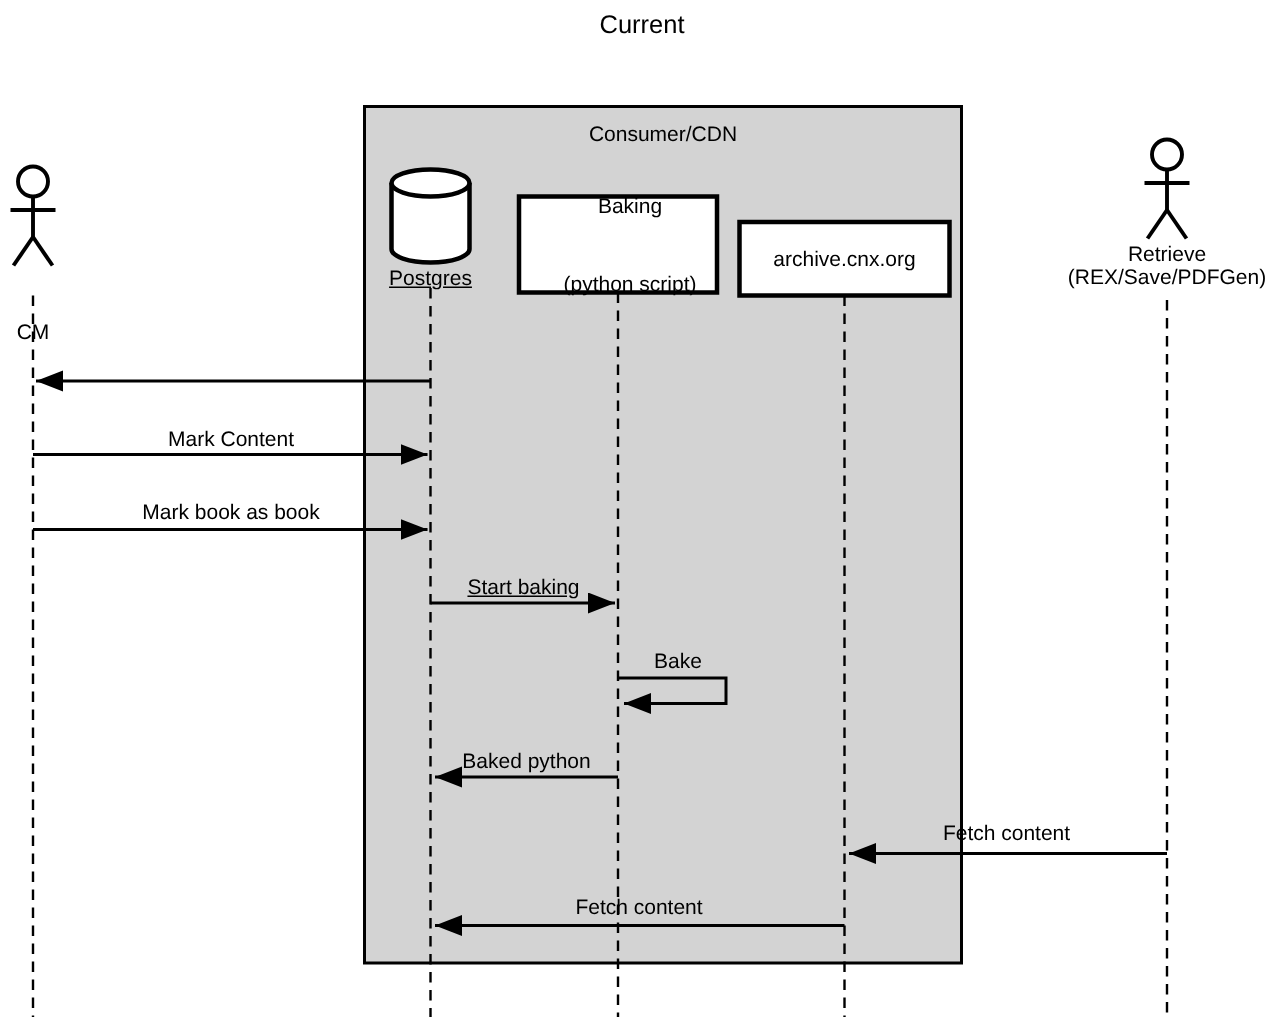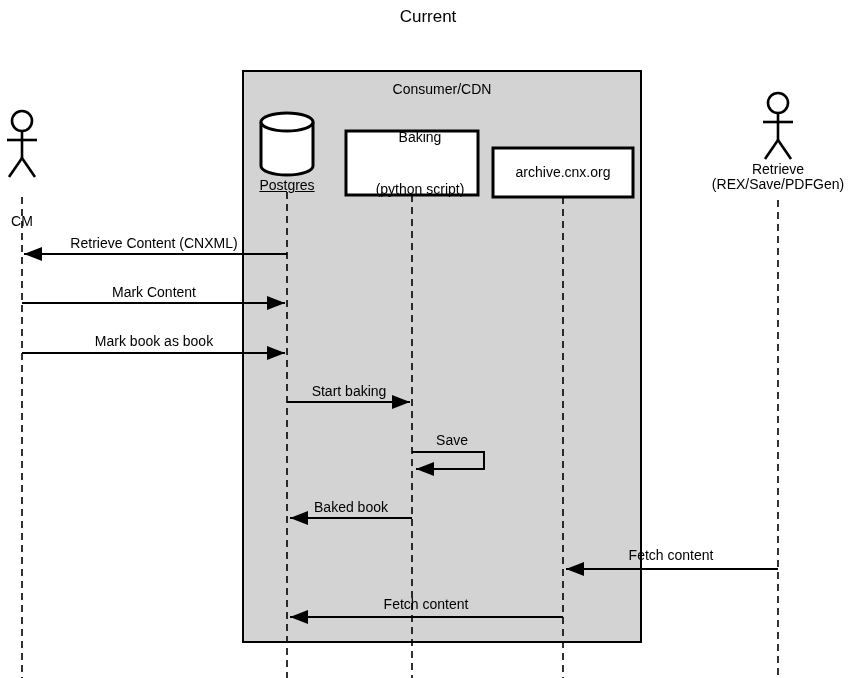--- a/index.html
+++ b/index.html
@@ -105,22 +105,21 @@
 
   <div class="boxlbl" style="left:493px; top:148px; width:140px; height:49px;">
     <div>archive.cnx.org</div>
   </div>
 
   <div class="lbl two-line" style="left:778px; top:162px;">
     <div>Retrieve</div>
     <div>(REX/Save/PDFGen)</div>
   </div>
 
-  <div class="lbl" style="left:154px; top:236px;">Retrieve Content (CNXML)</div>
   <div class="lbl" style="left:154px; top:285px;">Mark Content</div>
   <div class="lbl" style="left:154px; top:334px;">Mark book as book</div>
-  <div class="lbl" style="left:349px; top:384px;">Start baking</div>
-  <div class="lbl" style="left:452px; top:433px;">Save</div>
-  <div class="lbl" style="left:351px; top:500px;">Baked book</div>
+  <div class="lbl" style="left:349px; top:384px;text-decoration:underline;">Start baking</div>
+  <div class="lbl" style="left:452px; top:433px;">Bake</div>
+  <div class="lbl" style="left:351px; top:500px;">Baked python</div>
   <div class="lbl" style="left:671px; top:548px;">Fetch content</div>
   <div class="lbl" style="left:426px; top:597px;">Fetch content</div>
 
 </div>
 
 </body></html>

